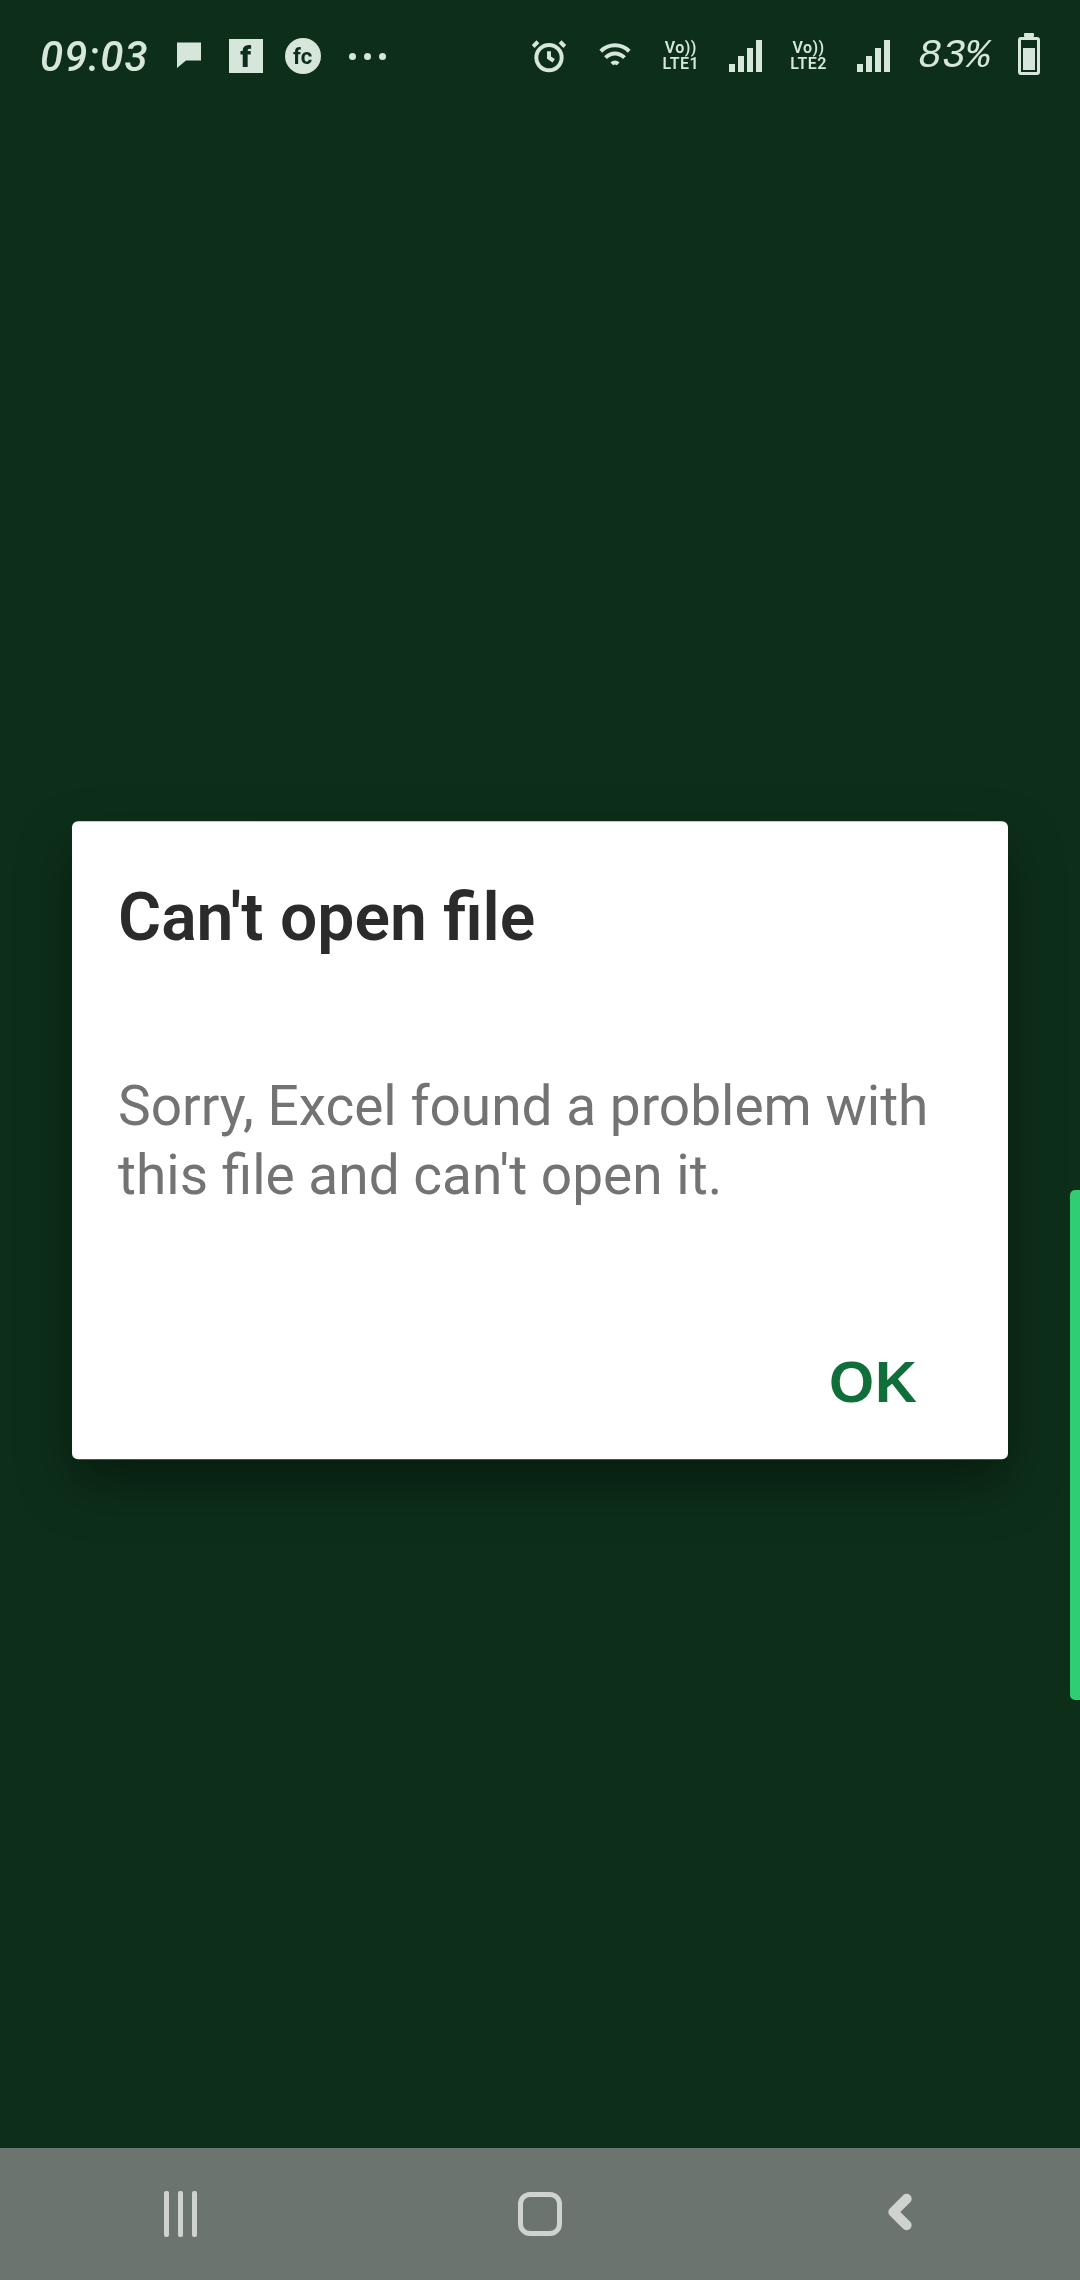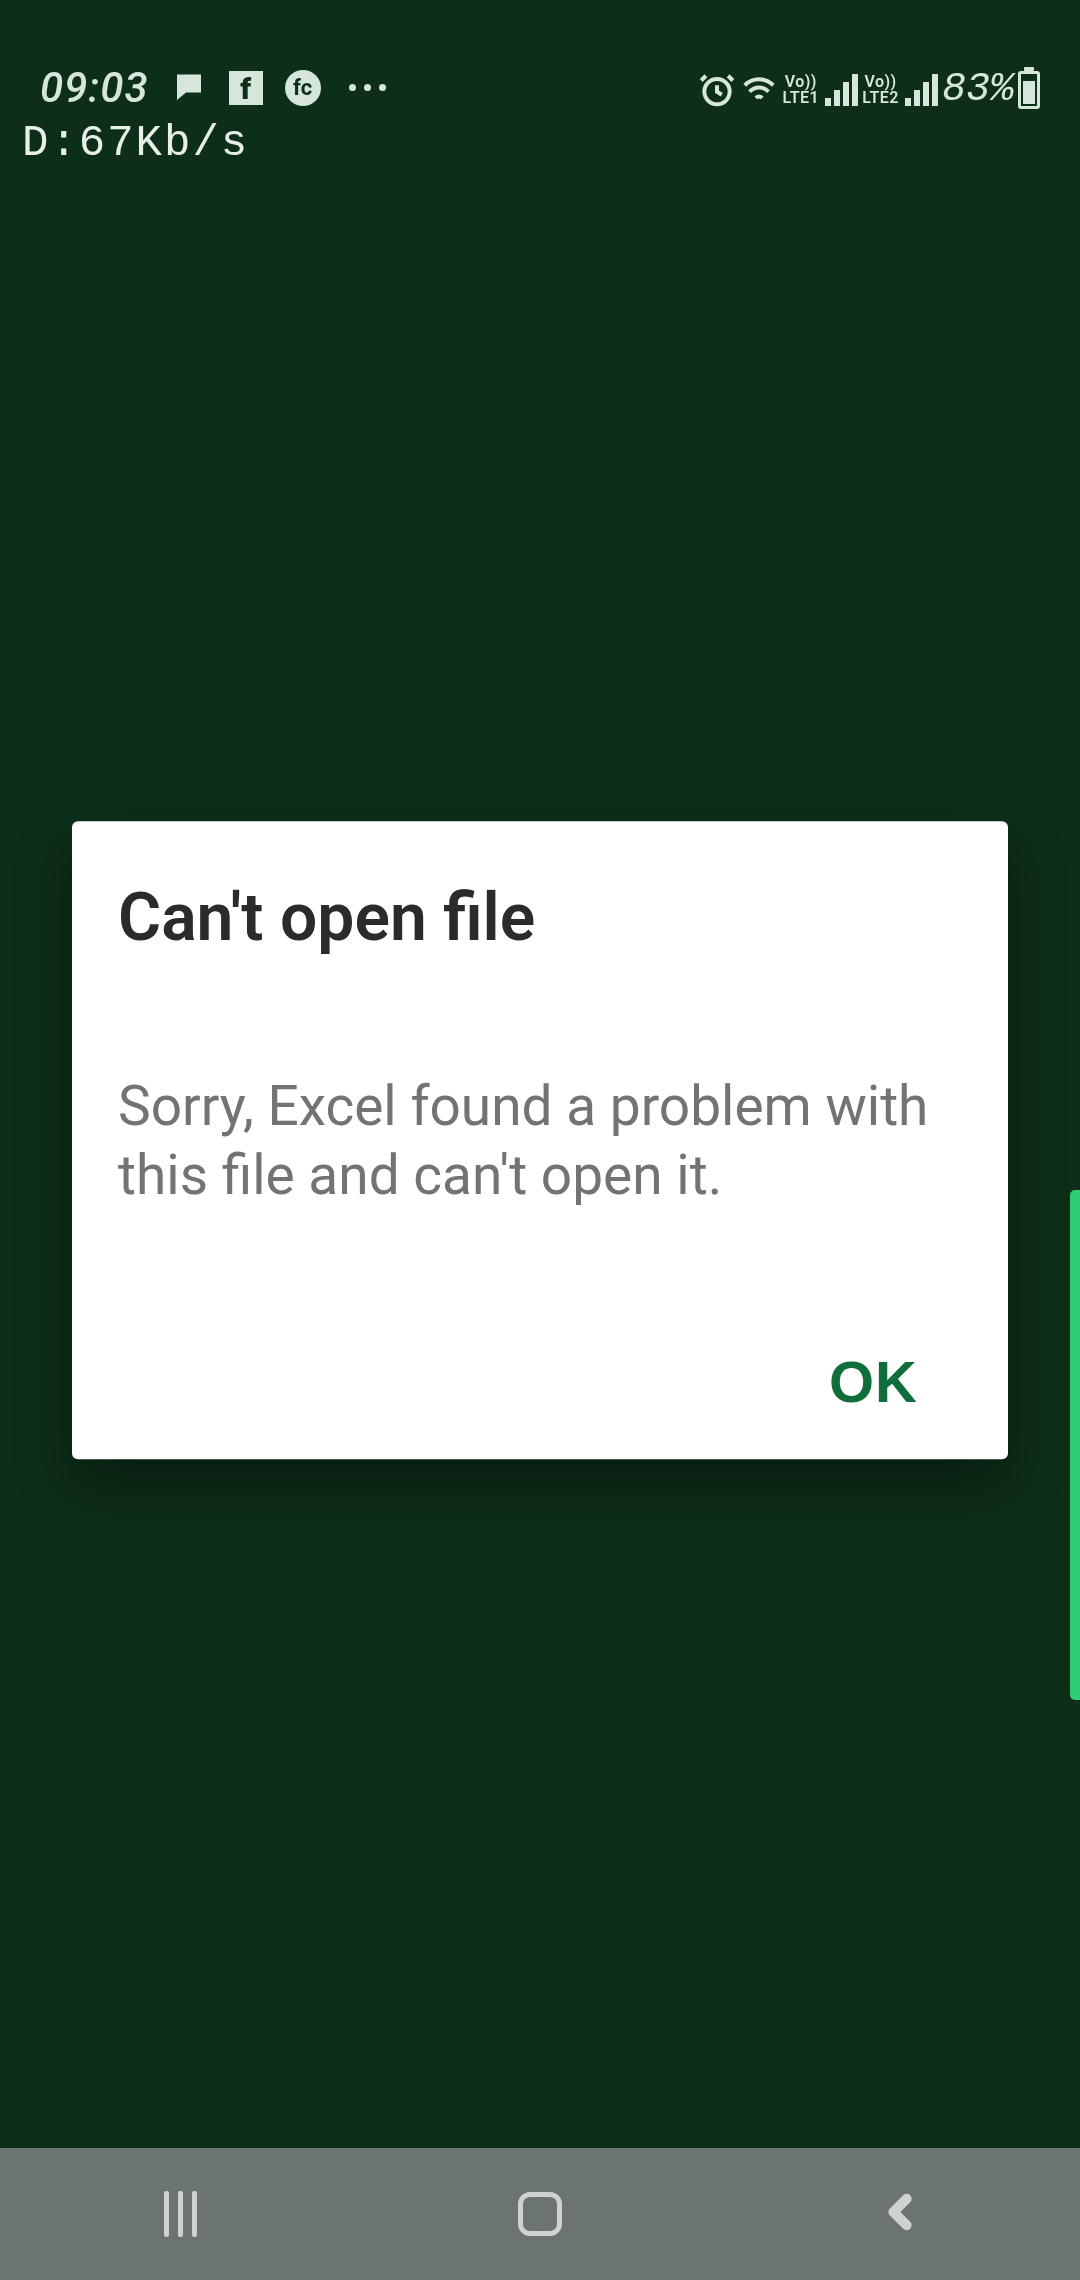--- a/index.html
+++ b/index.html
@@ -15,22 +15,22 @@
     width: 1080px;
     height: 2280px;
     background: #0d2f1a;
   }
   
   .status-bar {
     position: absolute;
     top: 0; left: 0; right: 0;
     height: 112px;
     display: flex;
-    align-items: flex-end;
-    padding: 0 40px;
+    align-items: center;
+    padding: 8px 40px;
     color: #d6e6da;
     font-size: 38px;
   }
   .status-left {
     display: flex;
     align-items: center;
     gap: 22px;
   }
   .status-time {
     font-style: italic;
@@ -73,21 +73,21 @@
   }
   .dots span {
     width: 7px; height: 7px;
     background: #d6e6da;
     border-radius: 50%;
   }
   .status-right {
     margin-left: auto;
     display: flex;
     align-items: center;
-    gap: 4px;
+    gap: 28px;
   }
   .alarm-icon, .wifi-icon { width: 38px; height: 38px; }
   .alarm-icon svg, .wifi-icon svg { width:100%; height:100%; fill:none; stroke:#d6e6da; stroke-width:2.5; }
   .sim-block {
     display: flex;
     flex-direction: column;
     align-items: center;
     font-size: 16px;
     line-height: 1;
     font-weight: 600;
@@ -286,21 +286,20 @@
           <span></span>
         </div>
       <span class="batt-pct">83%</span>
       <span class="batt-icon">
           <span class="batt-fill"></span>
         </span>
     </div>
   </div>
 
   <div class="net-speed">
-    <span>D:67Kb/s</span>
   </div>
 
   <div class="dialog">
     <div class="dialog-title">Can't open file</div>
     <div class="dialog-message">Sorry, Excel found a problem with this file and can't open it.</div>
     <div class="dialog-actions">
       <button class="ok-button">OK</button>
     </div>
   </div>
 

